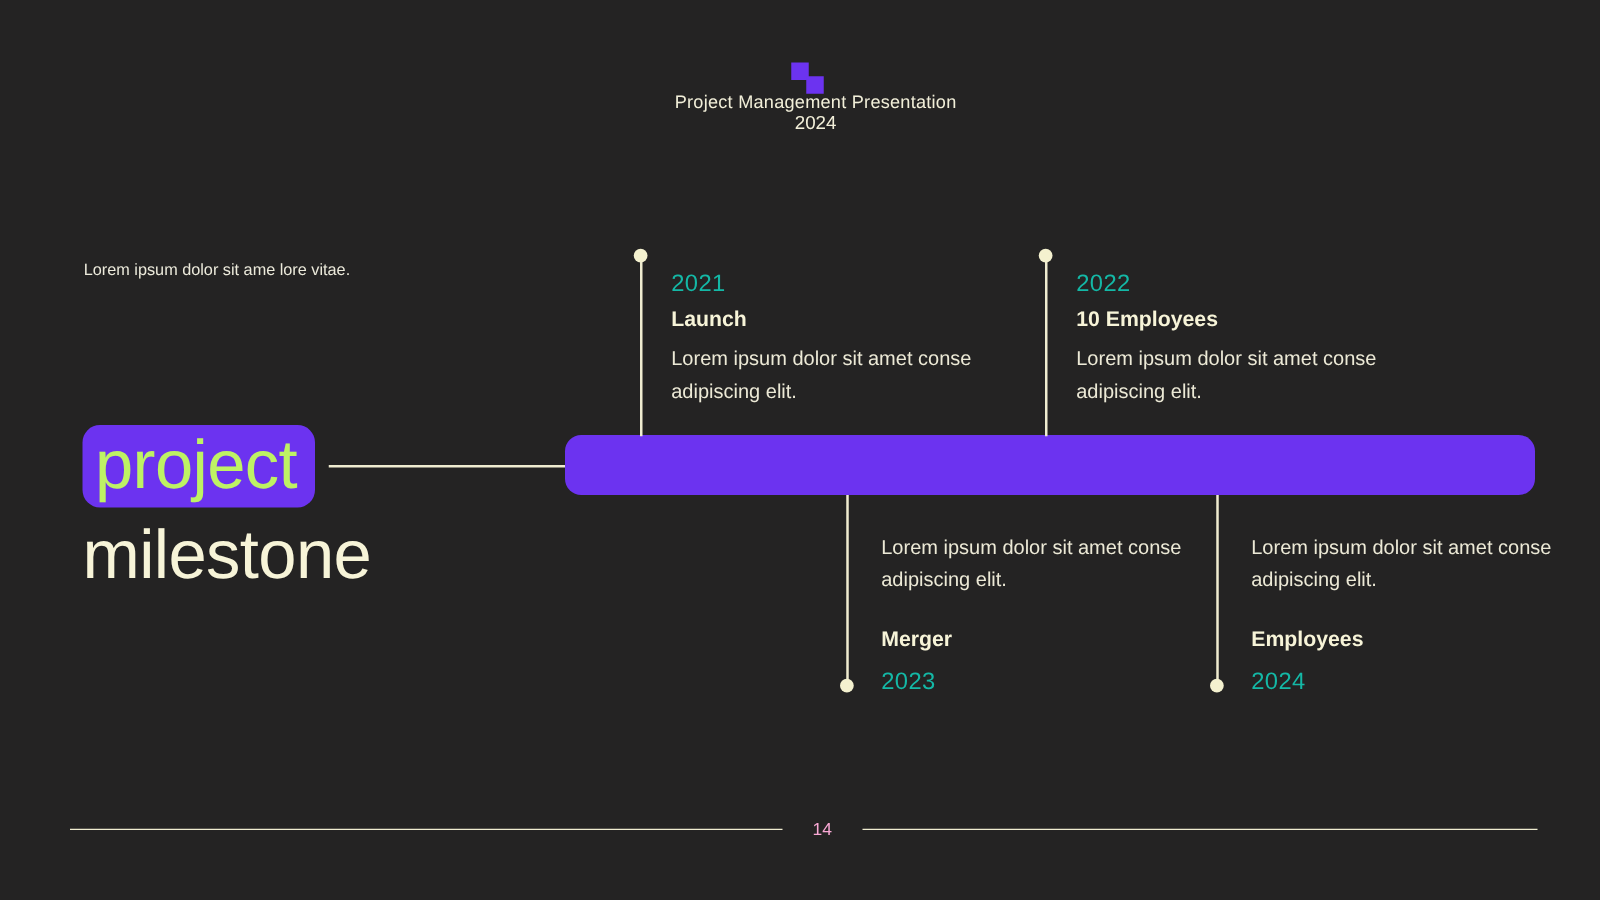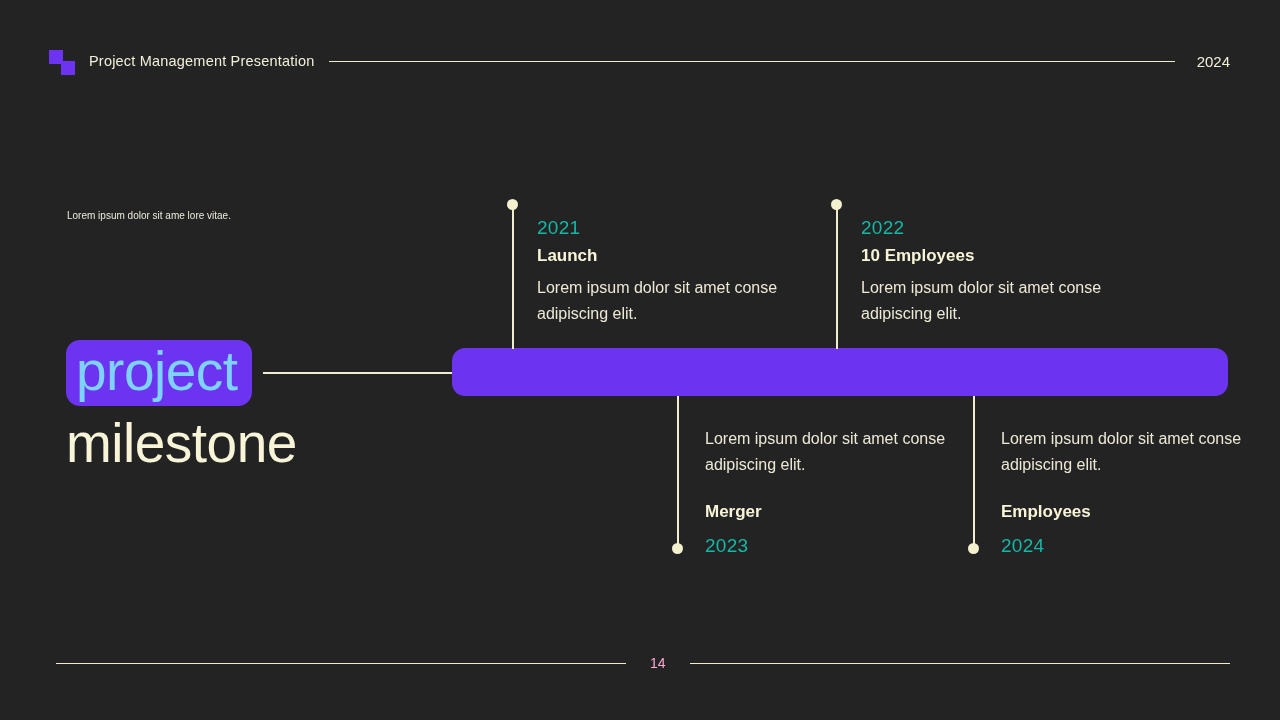--- a/index.html
+++ b/index.html
@@ -14,25 +14,26 @@
     background: #242323;
     overflow: hidden;
     font-family: "Liberation Sans", sans-serif;
     color: #f7f4d8;
   }
 
   
   .header {
     position: absolute;
     top: 48px;
-    left: 49px;
+    left: 75px;
     right: 50px;
     height: 26px;
     display: flex;
     align-items: center;
+    flex-direction: column;
   }
   .logo {
     position: relative;
     width: 28px;
     height: 26px;
     flex: 0 0 auto;
     margin-right: 12px;
   }
   .logo .sq {
     position: absolute;
@@ -58,39 +59,39 @@
     color: #f2efd9;
     white-space: nowrap;
   }
 
   
   .intro {
     position: absolute;
     left: 67px;
     top: 203px;
     width: 250px;
-    font-size: 10px;
+    font-size: 13px;
     line-height: 25px;
     color: #eceadb;
   }
   .title-wrap {
     position: absolute;
     left: 66px;
     top: 340px;
     width: 420px;
   }
   .title-hl {
     display: inline-block;
     background: #6c33f0;
     border-radius: 14px;
     padding: 4px 14px 8px 10px;
     font-size: 55px;
     line-height: 54px;
     font-weight: 400;
-    color: #7dd3fc;
+    color: #bef264;
     letter-spacing: -.5px;
   }
   .title-plain {
     display: block;
     margin-top: 8px;
     font-size: 55px;
     line-height: 58px;
     font-weight: 400;
     color: #f7f4d8;
     letter-spacing: -.5px;

